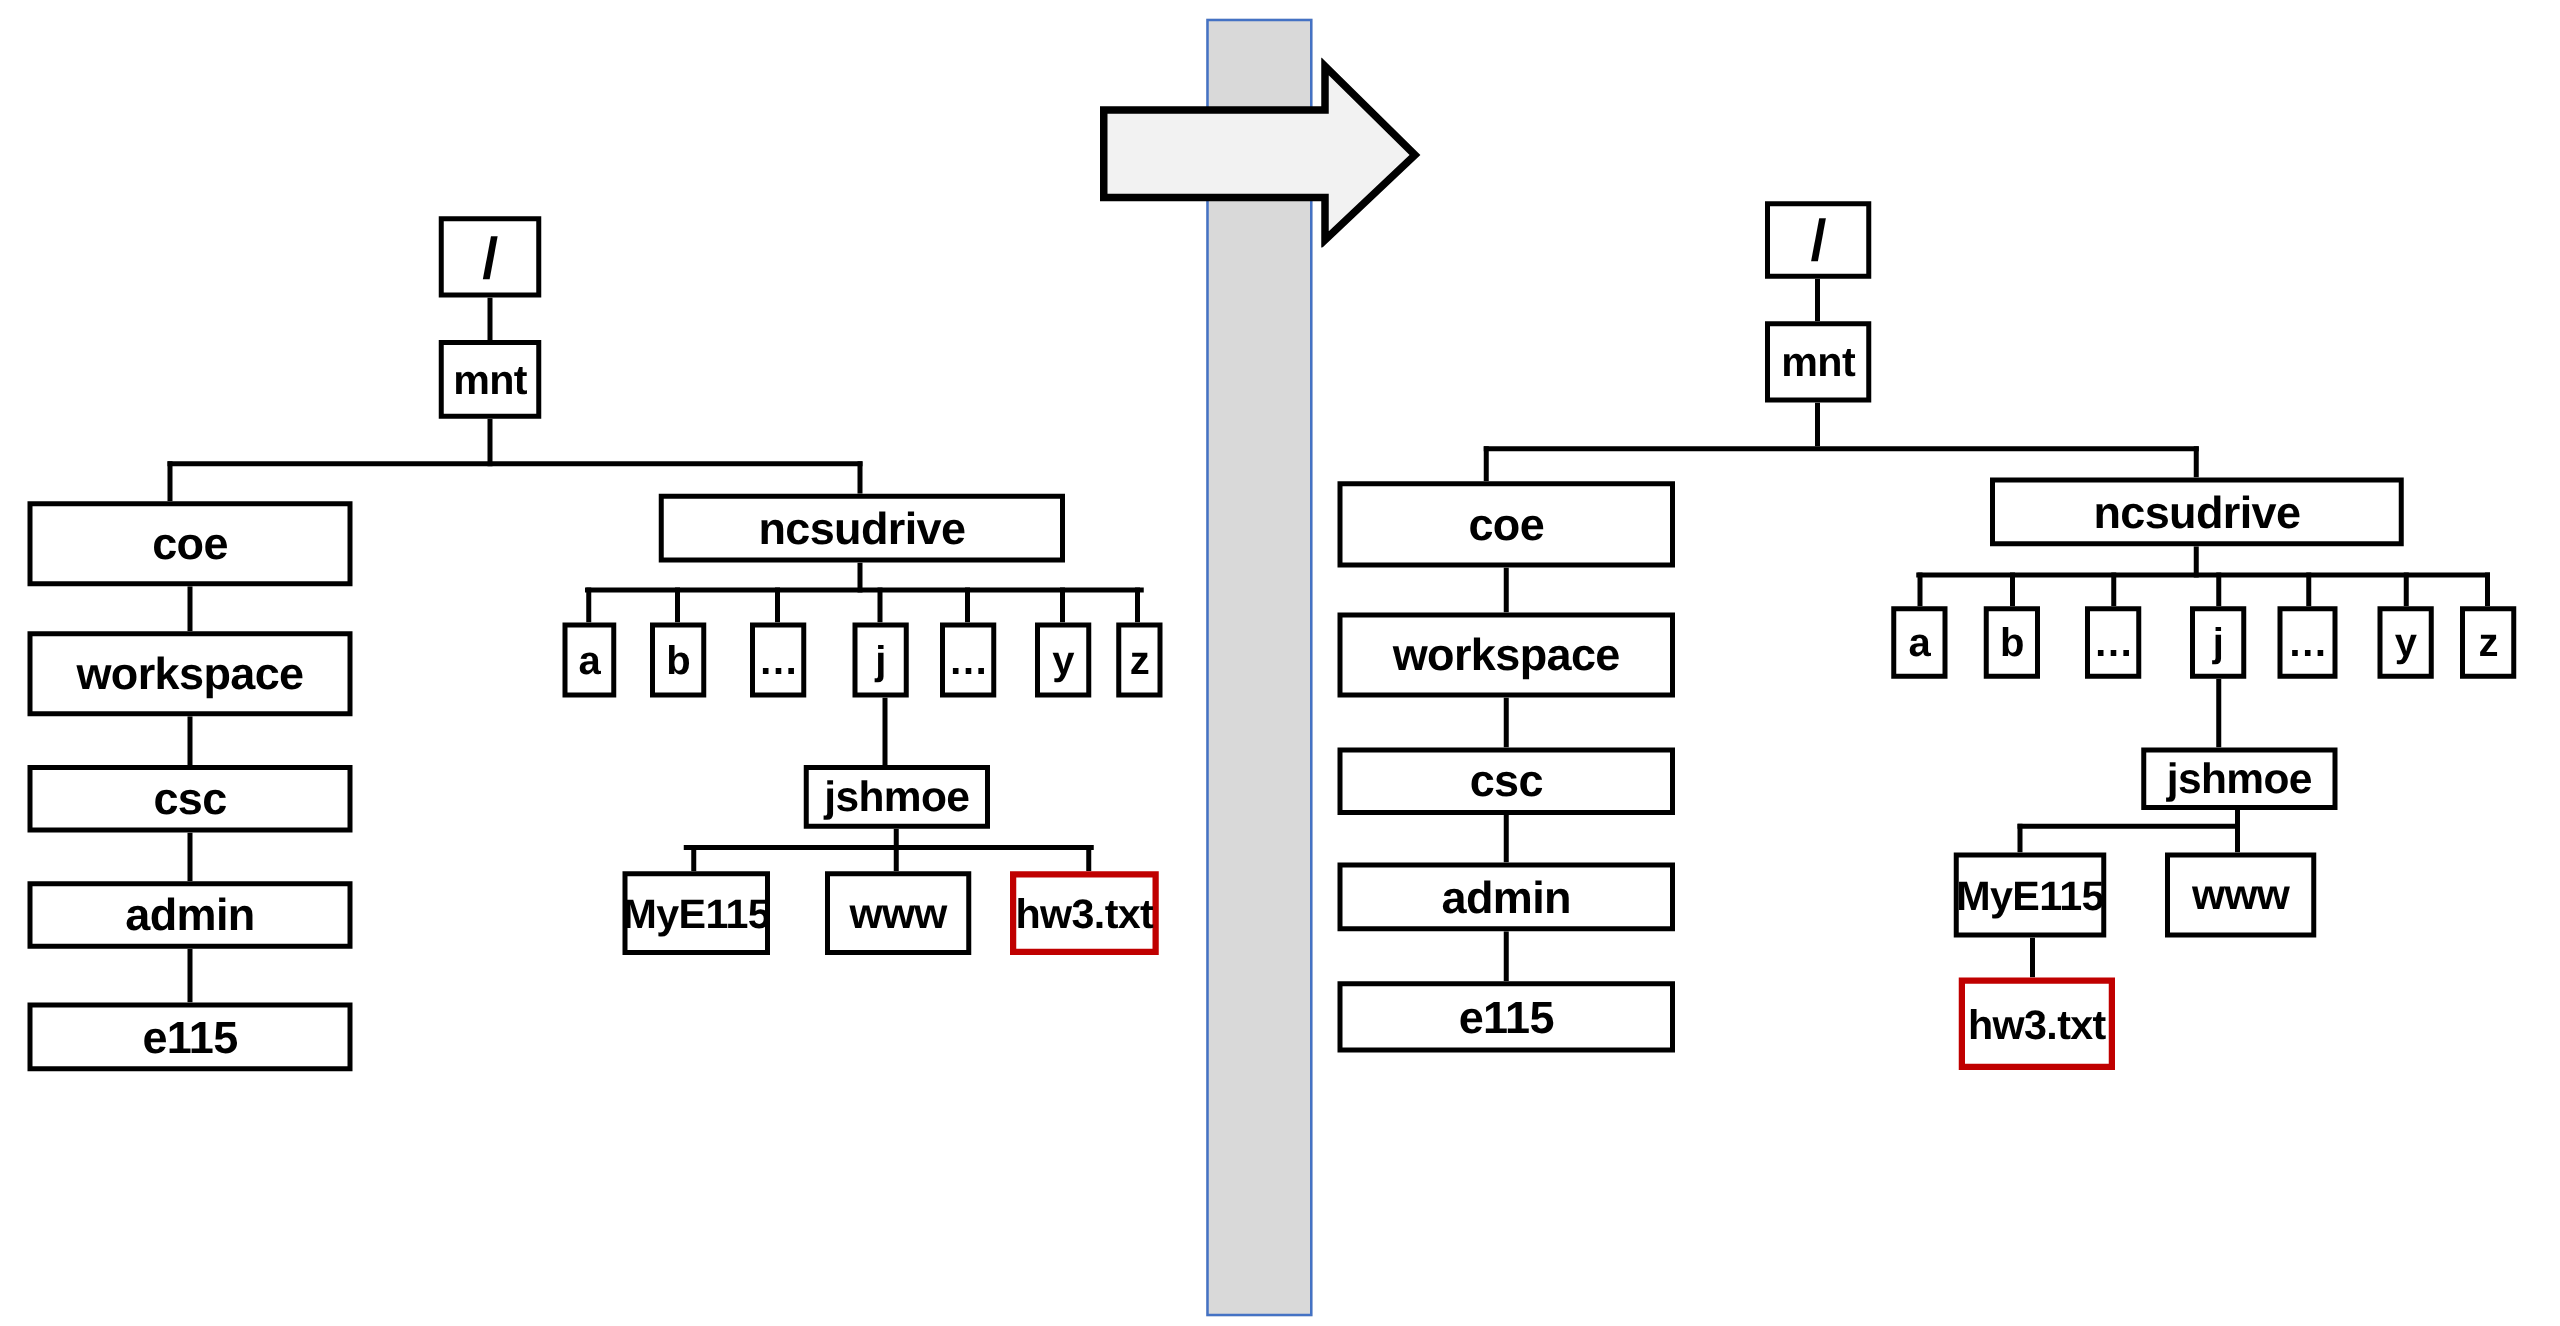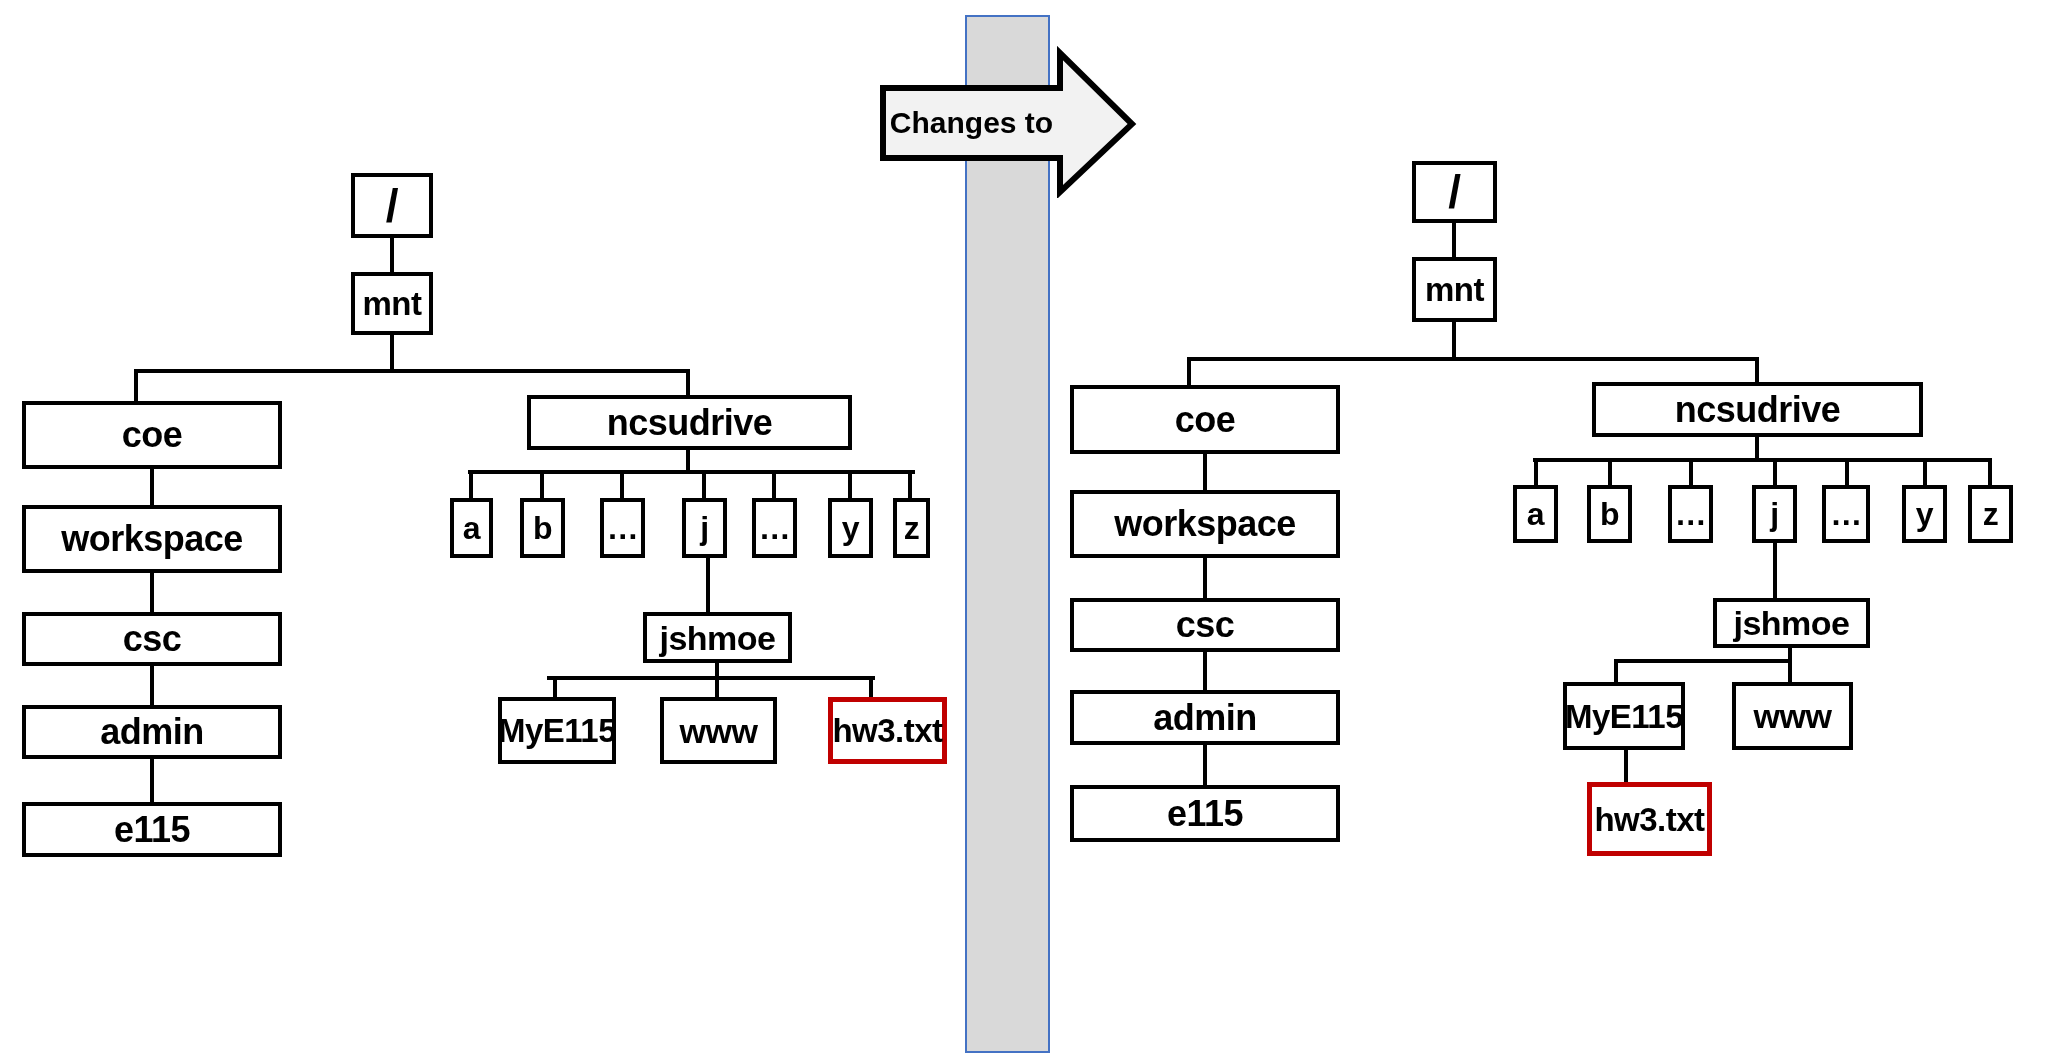--- a/index.html
+++ b/index.html
@@ -12,21 +12,21 @@
     position:absolute;box-sizing:border-box;
     background:var(--bar-fill,#d9d9d9);
     border:2px solid var(--bar-border,#4472c4);
   }
   
   .node{
     position:absolute;box-sizing:border-box;border:4px solid #000;background:#fff;
     display:flex;align-items:center;justify-content:center;
     font-weight:bold;letter-spacing:-0.5px;line-height:1;white-space:nowrap;
   }
-  .node.red{border:5px solid var(--highlight-red,#c00000);margin-left:20px;}
+  .node.red{border:5px solid var(--highlight-red,#c00000);}
   
   .hl{position:absolute;background:#000;height:4px;}
   .vl{position:absolute;background:#000;width:4px;}
   
   .arrow-wrap{position:absolute;left:878px;top:46px;width:262px;height:152px;}
   .arrow-label{
     position:absolute;left:883px;top:88px;width:177px;height:70px;
     display:flex;align-items:center;justify-content:center;
     font-weight:bold;font-size:30px;
   }
@@ -132,16 +132,15 @@
   <div class="node" style="left:1713px;top:598px;width:157px;height:50px;font-size:34px;">jshmoe</div>
   <div class="node" style="left:1563px;top:682px;width:122px;height:68px;font-size:33px;">MyE115</div>
   <div class="node" style="left:1732px;top:682px;width:121px;height:68px;font-size:34px;">www</div>
   <div class="node red" style="left:1567px;top:782px;width:125px;height:74px;font-size:33px;">hw3.txt</div>
 
   <div class="arrow-wrap">
     <svg width="262" height="152" viewBox="0 0 262 152">
       <polygon points="5,42 182,42 182,7 254,78 182,146 182,112 5,112" fill="var(--arrow-fill,#f2f2f2)" stroke="#000" stroke-width="6" stroke-linejoin="miter"></polygon>
     </svg>
   </div>
-  <div class="arrow-label">Changes to</div>
 
 
 </div>
 
 </body></html>

